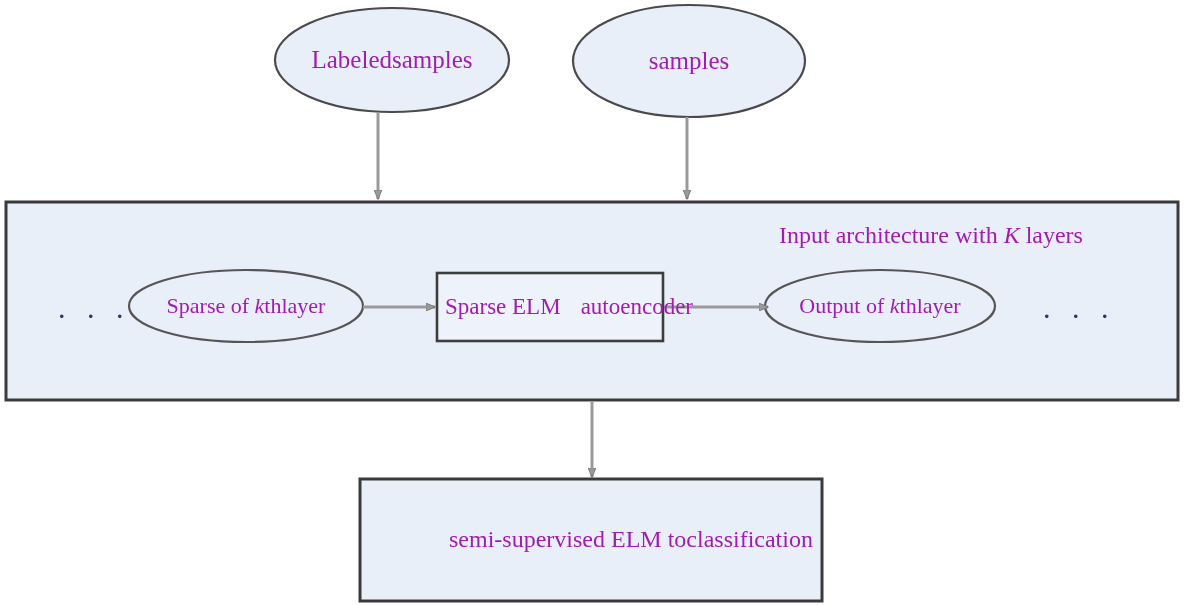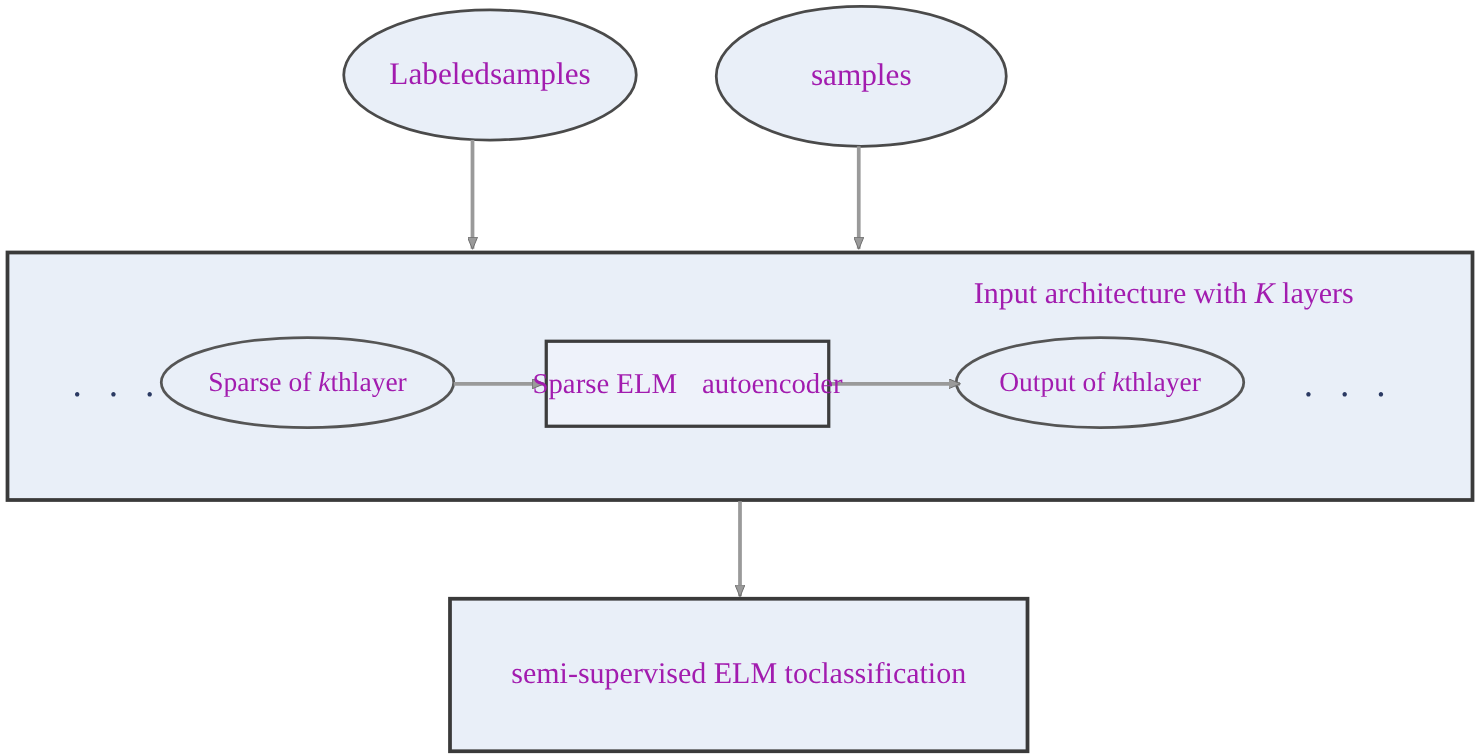--- a/index.html
+++ b/index.html
@@ -47,20 +47,21 @@
     font-size: 22px;
   }
   .t-box {
     font-size: 23px;
   }
   .t-header {
     font-size: 24px;
   }
   .t-bottom {
     font-size: 24px;
+    padding-left: 40px;
   }
   .it {
     font-style: italic;
   }
   .dots {
     position: absolute;
     color: #2b3a63;
     font-size: 30px;
     letter-spacing: 7px;
     line-height: 1;
@@ -114,21 +115,21 @@
 
   <div class="dots" style="left:58px; top:293px;">. . .</div>
 
   <div class="node-label t-inner" style="left:129px; top:270px; width:234px; height:72px;">
     <span class="ln">
       <span>Sparse of </span><span class="it">k</span><span>th</span>
     </span>
     <span class="ln">layer</span>
   </div>
 
-  <div class="node-label t-box" style="left:437px; top:273px; width:226px; height:68px;gap:20px;">
+  <div class="node-label t-box" style="left:456px; top:273px; width:226px; height:68px;gap:20px;">
     <span class="ln">Sparse ELM</span>
     <span class="ln">autoencoder</span>
   </div>
 
   <div class="node-label t-inner" style="left:765px; top:270px; width:230px; height:72px;">
     <span class="ln">
       <span>Output of </span><span class="it">k</span><span>th</span>
     </span>
     <span class="ln">layer</span>
   </div>

